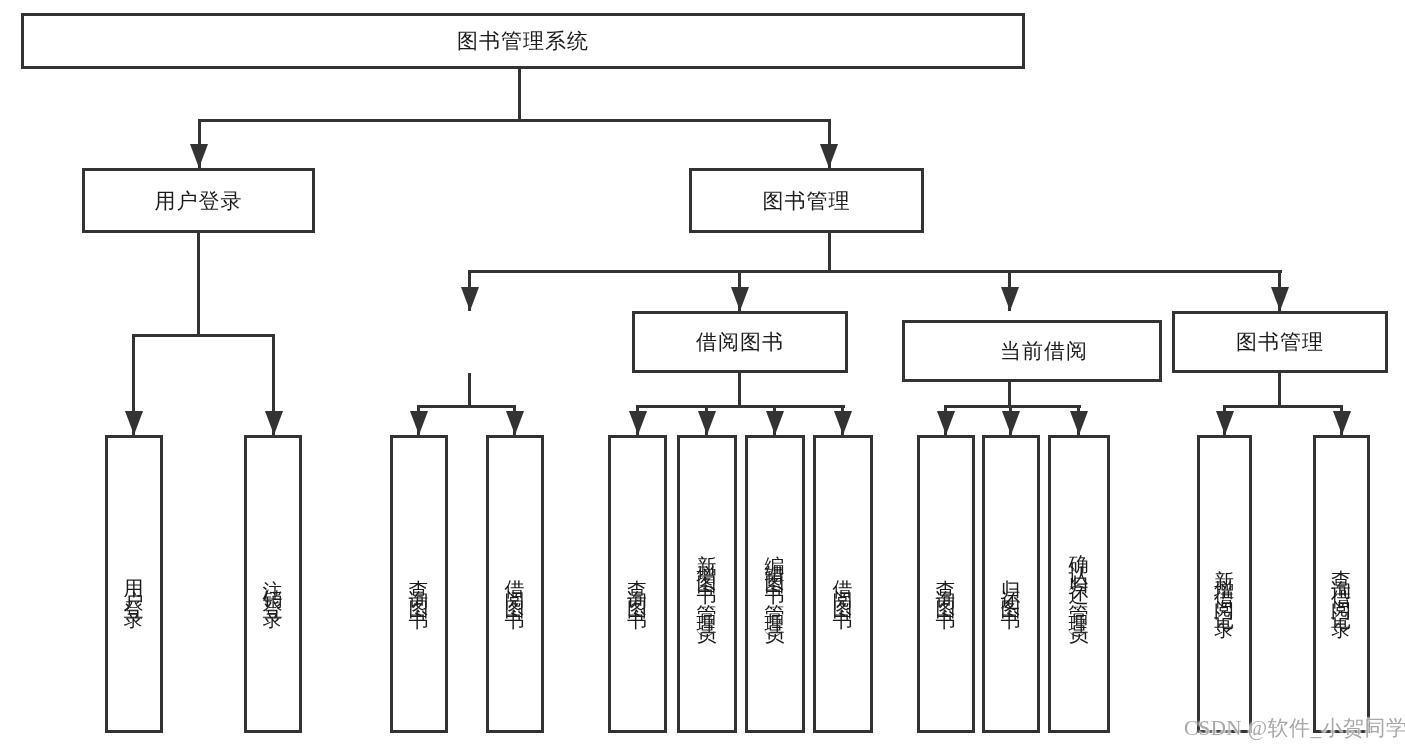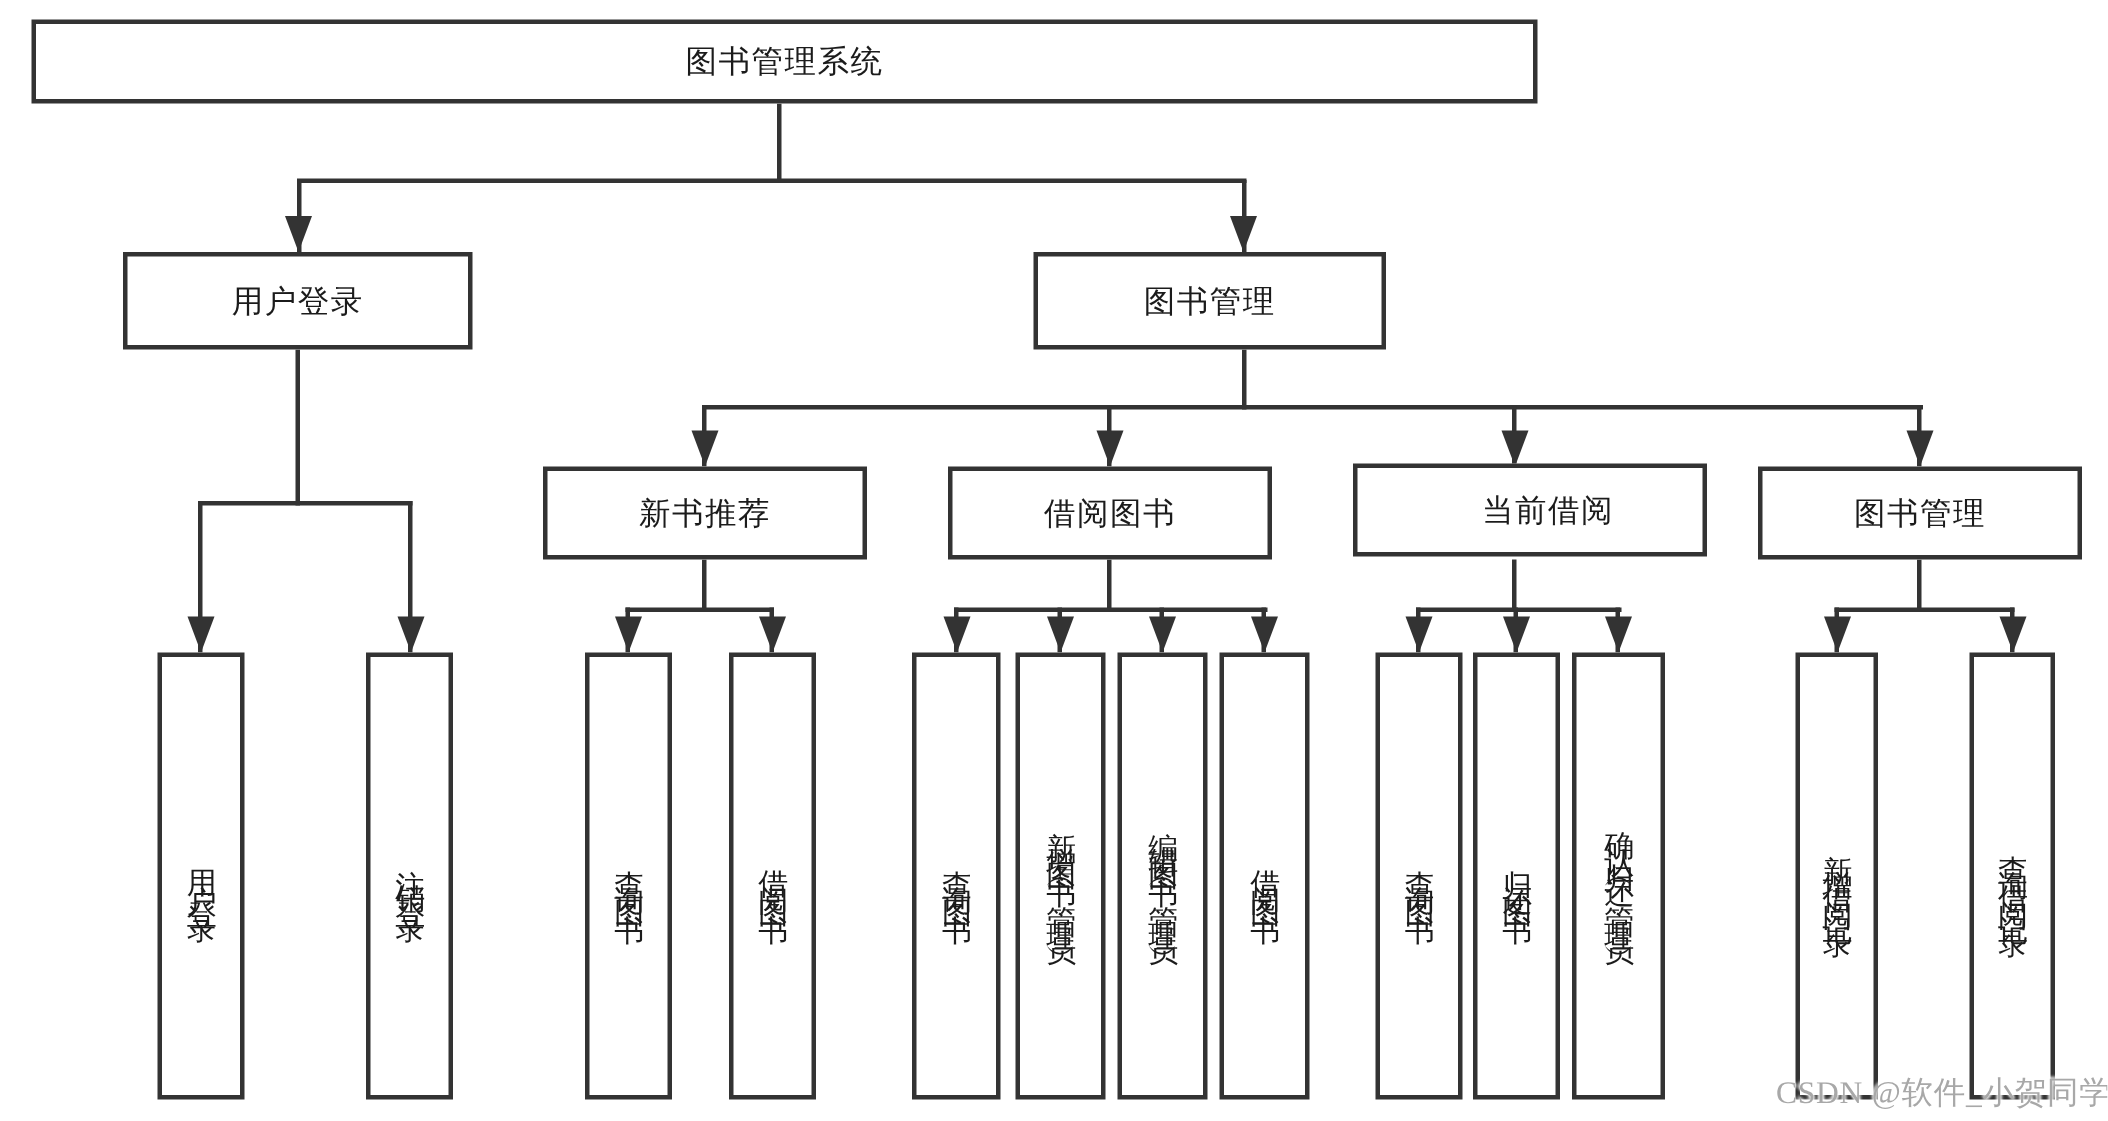--- a/index.html
+++ b/index.html
@@ -34,25 +34,24 @@
 <body>
 
 <div class="canvas">
 
   <div class="node hnode" style="left:21px;top:13px;width:1004px;height:56px;">图书管理系统</div>
 
   <div class="node hnode" style="left:82px;top:168px;width:233px;height:65px;">用户登录</div>
 
   <div class="node hnode" style="left:673px;top:168px;width:235px;height:65px;margin-left:16px;">图书管理</div>
 
-  <div class="node hnode" style="left:362px;top:311px;width:216px;height:62px;">新书推荐</div>
 
   <div class="node hnode" style="left:632px;top:311px;width:216px;height:62px;">借阅图书</div>
 
-  <div class="node hnode" style="left:902px;top:309px;width:236px;height:62px;padding-left:24px;">当前借阅</div>
+  <div class="node hnode" style="left:902px;top:320px;width:260px;height:62px;padding-left:24px;">当前借阅</div>
 
   <div class="node hnode" style="left:1172px;top:311px;width:216px;height:62px;">图书管理</div>
 
   <div class="node vnode" style="left:105px;top:435px;width:58px;height:298px;">
     <span>用户登录</span>
   </div>
   <div class="node vnode" style="left:244px;top:435px;width:58px;height:298px;">
     <span>注销登录</span>
   </div>
 

